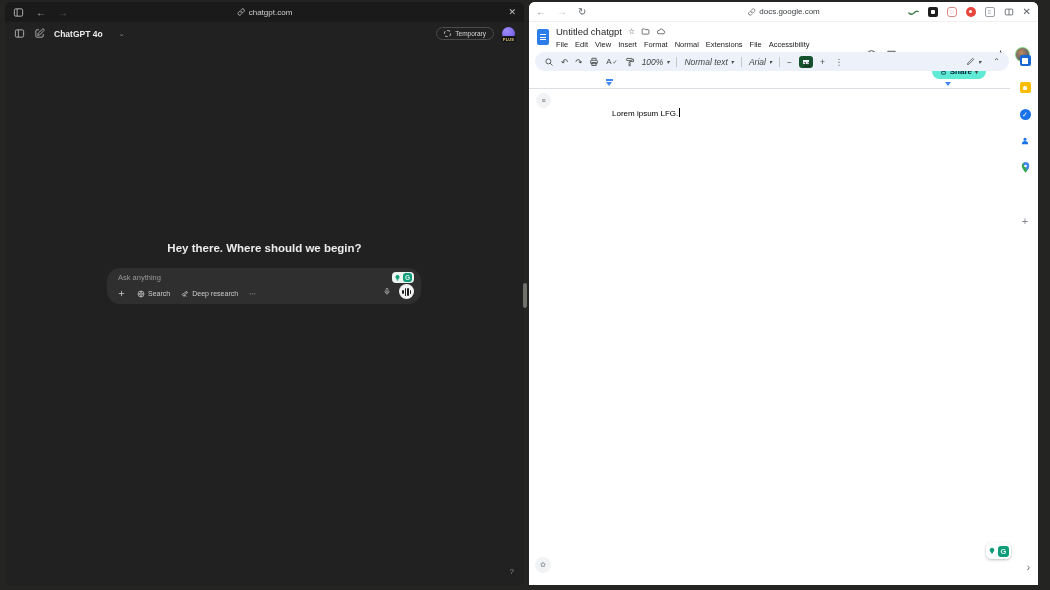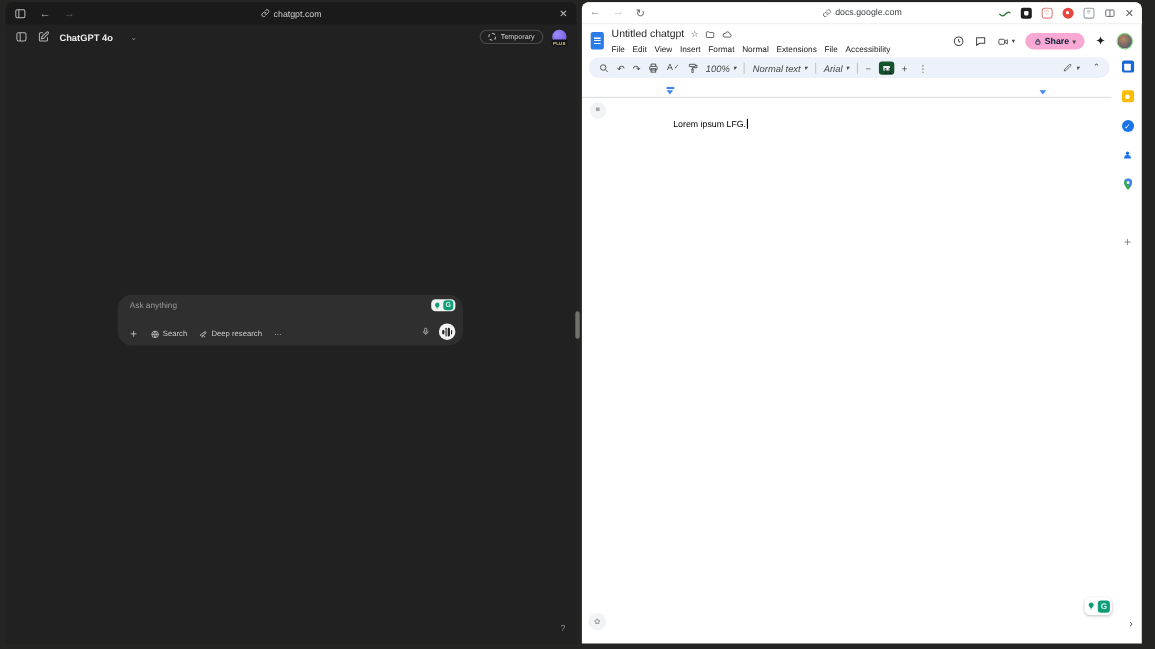--- a/index.html
+++ b/index.html
@@ -23,21 +23,21 @@
   .model-sel { display:flex; align-items:center; gap:16px; font-size:8.5px; font-weight:700; color:#ececec; }
   .model-sel .chev { color:#8d8d8d; font-size:7px; font-weight:400; }
   .gpt-right { margin-left:auto; display:flex; align-items:center; gap:8px; }
   .temp-pill { display:flex; align-items:center; gap:4px; border:1px solid #4b4b4b; border-radius:999px; padding:2px 7px; font-size:6.5px; color:#d6d6d6; }
   .dash-circle { width:7px; height:7px; border:1px dashed #bdbdbd; border-radius:50%; }
   .gpt-avatar { position:relative; width:13px; height:13px; border-radius:50%; background:radial-gradient(circle at 35% 30%, #9f8cff, #6a4fd8); }
   .gpt-avatar .badge { position:absolute; left:50%; transform:translateX(-50%); bottom:-2px; background:#15151d; color:#e5c76b; font-size:4px; font-weight:700; padding:0.5px 2px; border-radius:4px; letter-spacing:.2px; }
 
   .greeting { position:absolute; left:0; top:240px; width:100%; text-align:center; font-size:11.5px; font-weight:700; color:#ececec; }
 
-  .composer { position:absolute; left:102px; top:266px; width:314px; height:46px; background:#2f2f2f; border-radius:13px; }
+  .composer { position:absolute; left:102px; top:266px; width:314px; height:36px; background:#2f2f2f; border-radius:13px; }
   .composer input { position:absolute; left:11px; top:5px; width:200px; background:transparent; border:none; outline:none; font-size:7.5px; color:#cfcfcf; font-family:"Liberation Sans",sans-serif; }
   .composer input::placeholder { color:#989898; }
   .ext-pill { display:flex; align-items:center; gap:2px; background:#eef4f0; border-radius:4px; padding:1px 2px; }
   .ext-pill-composer { position:absolute; right:7px; top:4px; }
   .gbox { width:9px; height:9px; border-radius:3px; background:#0f9d79; color:#dff5ec; font-size:6.5px; font-weight:700; display:flex; align-items:center; justify-content:center; }
   .chips { position:absolute; left:10px; bottom:6px; display:flex; align-items:center; gap:11px; color:#c9c9c9; }
   .chip { display:flex; align-items:center; gap:3px; font-size:7px; color:#cdcdcd; }
   .voice-group { position:absolute; right:7px; bottom:5px; display:flex; align-items:center; gap:8px; color:#c9c9c9; }
   .voice-btn { width:15px; height:15px; border-radius:50%; background:#f3f3f3; display:flex; align-items:center; justify-content:center; gap:1px; }
   .voice-btn span { width:1.5px; background:#1f1f1f; border-radius:1px; }
@@ -60,21 +60,21 @@
   .docs-header { display:flex; align-items:flex-start; padding:4px 8px 0 8px; }
   .docs-file-icon { width:12px; height:16px; background:#2b7de9; border-radius:2px; margin-top:3px; display:flex; align-items:center; justify-content:center; }
   .docs-file-icon i { display:block; width:6px; height:6px; background:repeating-linear-gradient(#fff 0 1px, transparent 1px 2.6px); }
   .docs-meta { margin-left:7px; }
   .title-row { display:flex; align-items:center; gap:6px; color:#1f1f1f; }
   .doc-title { font-size:9.5px; color:#1f1f1f; }
   .title-ic { color:#444746; font-size:8px; }
   .menus { display:flex; gap:7px; font-size:7.5px; color:#202124; margin-top:2.5px; }
   .menus span { cursor:default; }
   .docs-actions { margin-left:auto; display:flex; align-items:center; gap:9px; color:#444746; padding-top:4px; }
-  .share-btn { display:flex; align-items:center; gap:3px; background:#f9a8d4; border-radius:999px; height:15px; padding:0 8px; font-size:8px; font-weight:700; color:#001d35; }
+  .share-btn { display:flex; align-items:center; gap:3px; background:#5eead4; border-radius:999px; height:15px; padding:0 8px; font-size:8px; font-weight:700; color:#001d35;margin-top:34px; }
   .caret { font-size:6px; color:#444746; }
   .docs-avatar { width:15px; height:15px; border-radius:50%; background:radial-gradient(circle at 40% 35%, #b98a5e, #3a4a72); border:1.5px solid #7ad37a; }
 
   .tbar { position:absolute; left:6px; top:50px; width:474px; height:19px; background:#edf2fa; border-radius:10px; display:flex; align-items:center; gap:7px; padding:0 9px; color:#444746; font-size:8.5px; }
   .tbar .sep { width:1px; height:10px; background:#c4c7c5; }
   .tsel { display:flex; align-items:center; gap:3px;font-style:italic; }
   .size-box { width:14px; height:12px; border:4px solid #14532d; border-radius:3px; text-align:center; font-size:8px; line-height:10px; color:#1f1f1f; background:transparent; }
   .tbar-right { margin-left:auto; display:flex; align-items:center; gap:12px; }
 
   .ruler-line { position:absolute; left:0; top:86px; width:481px; height:1px; background:#dcdfe3; }
@@ -147,20 +147,21 @@
       <span class="temp-pill">
         <span class="dash-circle"></span>
         <span>Temporary</span>
       </span>
       <span class="gpt-avatar">
         <span class="badge">PLUS</span>
       </span>
     </span>
   </div>
 
+  <div class="greeting">Hey there. Where should we begin?</div>
 
   <div class="composer">
     <input type="text" placeholder="Ask anything" style="">
     <span class="ext-pill ext-pill-composer">
       <span class="i">
         <svg width="7" height="8" viewBox="0 0 24 24" fill="#0f9d79">
             <path d="M12 2a7 7 0 0 1 4 12.7c-.7.5-1.2 1.4-1.2 2.3v1H9.2v-1c0-.9-.5-1.8-1.2-2.3A7 7 0 0 1 12 2z"></path>
             <rect x="9.5" y="19" width="5" height="1.6" rx="0.8"></rect>
           </svg>
       </span>

